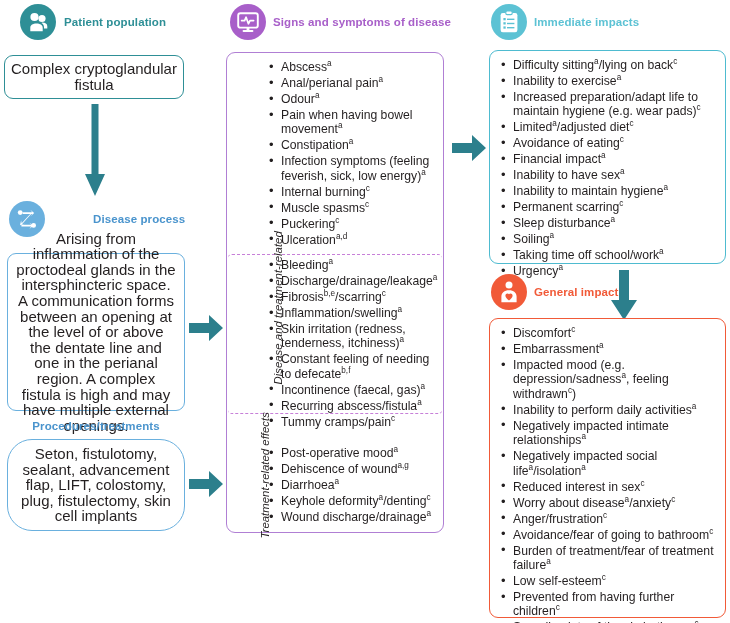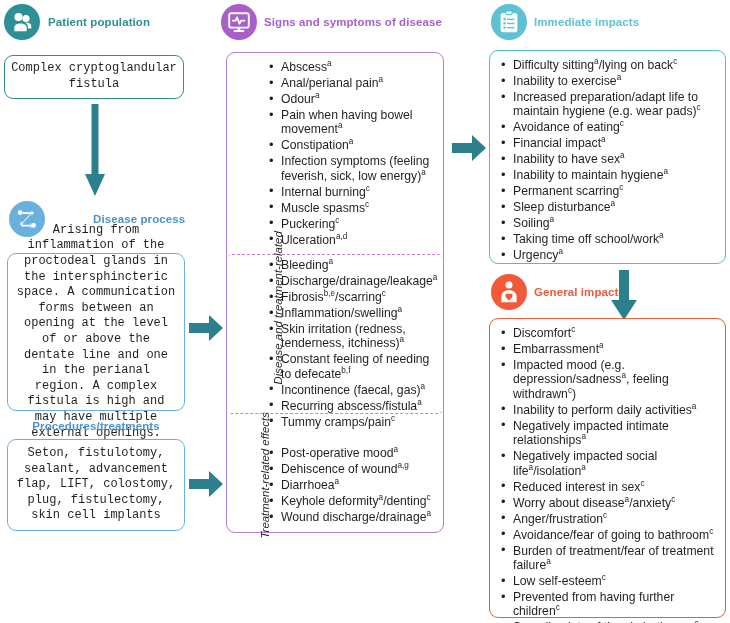--- a/index.html
+++ b/index.html
@@ -37,23 +37,22 @@
     background: #ffffff;
   }
   .box-teal   { border: 1.4px solid #2e8f96; }
   .box-blue   { border: 1.4px solid #6ab0de; }
   .box-purple { border: 1.4px solid #b07fd4; }
   .box-cyan   { border: 1.4px solid #4ebbd0; }
   .box-orange { border: 1.8px solid #f15a38; }
 
   .center-text {
     text-align: center;
-    font-size: 12px;
+    font-size: 15px;
     line-height: 15.6px;
-    font-family: Liberation Mono, monospace;
   }
 
   
   ul.blist {
     list-style: none;
     margin: 0;
     padding: 0;
   }
   ul.blist li {
     position: relative;
@@ -88,21 +87,21 @@
   .dashed-sec {
     position: absolute;
     box-sizing: border-box;
     border: 1.4px dashed #c77fd8;
     border-radius: 4px;
   }
 </style>
 </head>
 <body>
 
-<div class="abs sec-head" style="left:4px; top:4px;gap:8px;">
+<div class="abs sec-head" style="left:20px; top:4px;gap:8px;">
   <div class="icon-circle" style="background:#2e8f96;">
     <svg width="26" height="26" viewBox="0 0 26 26" aria-hidden="true">
       <circle cx="9.5" cy="8" r="4.1" fill="#fff"></circle>
       <circle cx="17" cy="9.5" r="3.6" fill="#fff"></circle>
       <path d="M11.5 14.5c3.6 0 6.2 1.6 6.2 4.2v3.6h-12.4v-3.6c0-2.6 2.6-4.2 6.2-4.2z" fill="#fff"></path>
       <path d="M17.2 13.6c3.1 0 5.1 1.4 5.1 3.6v2.2h-3.3v-1.2c0-1.8-0.9-3.3-2.5-4.3 0.2 0 0.5-0.3 0.7-0.3z" fill="#fff"></path>
     </svg>
   </div>
   <div class="sec-title" style="color:#2e8f96;">Patient population</div>
 </div>
@@ -127,33 +126,33 @@
   </div>
   <div class="sec-title" style="color:#4a94cd;">Disease process</div>
 </div>
 
 <div class="abs box box-blue" style="left:7px; top:253px; width:178px; height:158px; display:flex; align-items:center; justify-content:center; padding:0 8px;">
   <div class="center-text">Arising from inflammation of the proctodeal glands in the intersphincteric space. A communication forms between an opening at the level of or above the dentate line and one in the perianal region. A complex fistula is high and may have multiple external openings.</div>
 </div>
 
 <div class="abs sec-title" style="left:0; top:420px; width:192px; text-align:center; color:#4a94cd;">Procedures/treatments</div>
 
-<div class="abs box box-blue" style="left:7px; top:439px; width:178px; height:92px; display:flex; align-items:center; justify-content:center; padding:0 6px;">
+<div class="abs box box-blue" style="left:7px; top:439px; width:178px; height:92px; display:flex; align-items:center; justify-content:center; padding:0 6px;border-radius:25px;">
   <div class="center-text">Seton, fistulotomy, sealant, advancement flap, LIFT, colostomy, plug, fistulectomy, skin cell implants</div>
 </div>
 
 <svg class="abs" style="left:189px; top:315px;" width="34" height="26" viewBox="0 0 34 26" aria-hidden="true">
   <path d="M0 8 h20 v-8 l14 13 -14 13 v-8 h-20 z" fill="#2c7f8c"></path>
 </svg>
 
 <svg class="abs" style="left:189px; top:471px;" width="34" height="26" viewBox="0 0 34 26" aria-hidden="true">
   <path d="M0 8 h20 v-8 l14 13 -14 13 v-8 h-20 z" fill="#2c7f8c"></path>
 </svg>
 
-<div class="abs sec-head" style="left:221px; top:4px;">
+<div class="abs sec-head" style="left:230px; top:4px;">
   <div class="icon-circle" style="background:#a85fc9;">
     <svg width="26" height="26" viewBox="0 0 26 26" aria-hidden="true">
       <rect x="3.2" y="4.2" width="19.6" height="14.4" rx="2.2" fill="none" stroke="#fff" stroke-width="1.9"></rect>
       <path d="M6.6 11.6 h3.0 l1.5-3.4 2.3 6.6 1.6-3.2 h3.6" fill="none" stroke="#fff" stroke-width="1.7" stroke-linejoin="round" stroke-linecap="round"></path>
       <rect x="11.6" y="18.6" width="2.8" height="2.6" fill="#fff"></rect>
       <rect x="7.6" y="21.0" width="10.8" height="1.9" rx="0.9" fill="#fff"></rect>
     </svg>
   </div>
   <div class="sec-title" style="color:#a85fc9;">Signs and symptoms of disease</div>
 </div>
@@ -218,20 +217,21 @@
     </svg>
   </div>
   <div class="sec-title" style="color:#5cc2d4;">Immediate impacts</div>
 </div>
 
 <div class="abs box box-cyan" style="left:489px; top:50px; width:237px; height:214px;"></div>
 <ul class="blist abs" style="left:500px; top:58px; width:222px;" id="ii">
     <li class="b"><span>Difficulty sitting</span><sup>a</sup><span>/lying on back</span><sup>c</sup></li>
     <li class="b"><span>Inability to exercise</span><sup>a</sup></li>
     <li class="b"><span>Increased preparation/adapt life to maintain hygiene (e.g. wear pads)</span><sup>c</sup></li>
+    <li class="b"><span>Limited</span><sup>a</sup><span>/adjusted diet</span><sup>c</sup></li>
     <li><span>Avoidance of eating</span><sup>c</sup></li>
     <li><span>Financial impact</span><sup>a</sup></li>
     <li><span>Inability to have sex</span><sup>a</sup></li>
     <li><span>Inability to maintain hygiene</span><sup>a</sup></li>
     <li><span>Permanent scarring</span><sup>c</sup></li>
     <li><span>Sleep disturbance</span><sup>a</sup></li>
     <li><span>Soiling</span><sup>a</sup></li>
     <li><span>Taking time off school/work</span><sup>a</sup></li>
     <li><span>Urgency</span><sup>a</sup></li>
   </ul>

